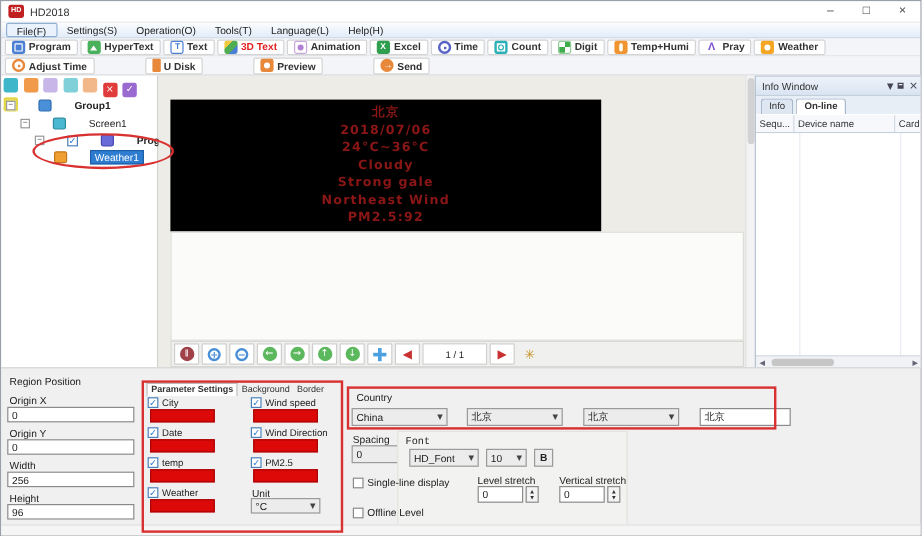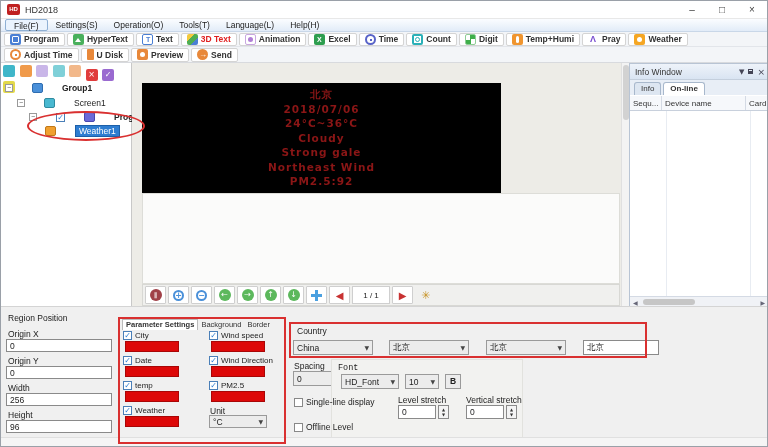--- a/index.html
+++ b/index.html
@@ -20,21 +20,21 @@
   .menubar { position:absolute; left:0; top:18px; width:100%; height:13px;
              background:linear-gradient(#fbfdff,#e2ecf8); border-bottom:1px solid #c9d7e8;
              display:flex; align-items:center; padding-left:4px; }
   .menu-item { padding:0 8px; font-size:8.5px; color:#222; height:12px; line-height:12px; }
   .menu-item.first { border:1px solid #8fb0d4; background:#eaf3fd; border-radius:2px; }
 
   
   .toolbar1 { position:absolute; left:0; top:31px; width:100%; height:15px; background:#f3f5f8;
               display:flex; align-items:center; padding-left:3px; border-bottom:1px solid #e2e5ea; }
   .toolbar2 { position:absolute; left:0; top:46px; width:100%; height:16px; background:#f3f5f8;
-              display:flex; align-items:center; padding-left:3px; border-bottom:1px solid #d8dade; }
+              display:flex; align-items:center; padding-left:3px; border-bottom:1px solid #d8dade;gap:40px; }
   .tbtn { display:inline-flex; align-items:center; gap:3px; background:#fff; border:1px solid #d4d4d4;
           border-radius:2px; padding:0 5px; height:13px; margin-right:2px; font-size:8.5px; font-weight:bold; color:#333; white-space:nowrap; }
   .tbtn2 { height:14px; }
   .red-label { color:#e02020; }
 
   .ic { width:11px; height:11px; border-radius:2px; display:inline-block; position:relative; flex:none; }
   .ic-program{background:#4a7fd4;} .ic-program::after{content:"";position:absolute;inset:2px;border:1px solid #fff;border-radius:1px;}
   .ic-hypertext{background:#49b05c;} .ic-hypertext::after{content:"";position:absolute;left:2px;top:4px;border-left:3px solid transparent;border-right:3px solid transparent;border-bottom:4px solid #fff;}
   .ic-text{background:#fff;border:1px solid #4a7fd4;} .ic-text::after{content:"T";position:absolute;left:3px;top:1px;color:#4a7fd4;font-size:7px;font-weight:bold;line-height:8px;}
   .ic-3dtext{background:linear-gradient(135deg,#f3c93e 0 33%,#4fae52 33% 66%,#4a7fd4 66%);}
@@ -86,21 +86,21 @@
   .pb-pause { width:12px; height:12px; border-radius:50%; background:#a04048; color:#fff; font-size:6px;
               line-height:12px; text-align:center; font-weight:bold; }
   .pb-zoom { width:11px; height:11px; border-radius:50%; border:2px solid #4a90d9; color:#4a90d9;
              font-size:8px; line-height:7px; text-align:center; font-weight:bold; }
   .pb-arrow { width:12px; height:12px; border-radius:50%; background:#5cb85c; color:#fff; font-size:8px;
               line-height:12px; text-align:center; }
   .pb-move { width:11px; height:11px;
              background:linear-gradient(#4aa0e0,#4aa0e0) center/11px 3px no-repeat,
                         linear-gradient(#4aa0e0,#4aa0e0) center/3px 11px no-repeat; }
   .pb-tri { color:#c83232; font-size:10px; }
-  .pb-page { width:38px; height:18px; background:#fff; border:1px solid #cfcfcf; font-size:8px;
+  .pb-page { width:54px; height:18px; background:#fff; border:1px solid #cfcfcf; font-size:8px;
              display:flex; align-items:center; justify-content:center; }
   .pb-flower { color:#c8952a; font-size:11px; border:none; background:transparent; }
   .v-scroll { position:absolute; left:489px; top:0; width:8px; height:243px; background:#f3f3f3; border-left:1px solid #e0e0e0; }
   .v-thumb { position:absolute; left:1px; top:2px; width:6px; height:55px; background:#d2d2d2; border-radius:3px; }
 
   .info-panel { position:absolute; left:628px; top:0; width:140px; height:243px; background:#f2f5fa;
                 border:1px solid #b8c4d4; }
   .info-header { height:16px; background:linear-gradient(#eef3fa,#d9e4f2); display:flex; align-items:center;
                  padding:0 3px 0 5px; font-size:8.5px; color:#333; border-bottom:1px solid #c4cfdd; }
   .info-hicons { margin-left:auto; display:flex; gap:4px; align-items:center; font-family:"DejaVu Sans",sans-serif; }

